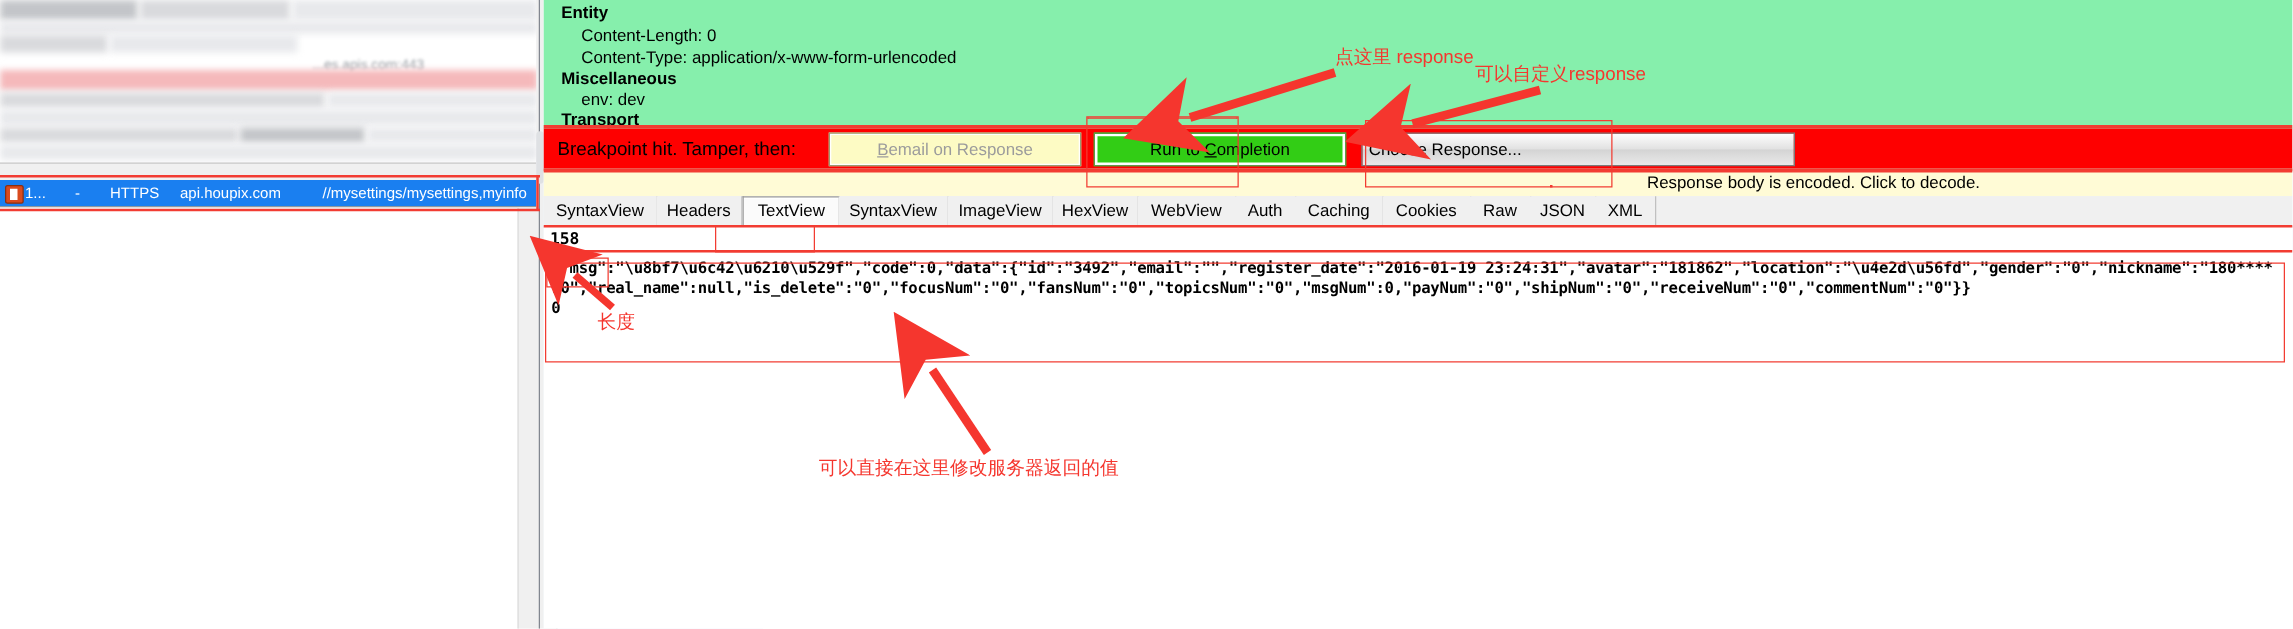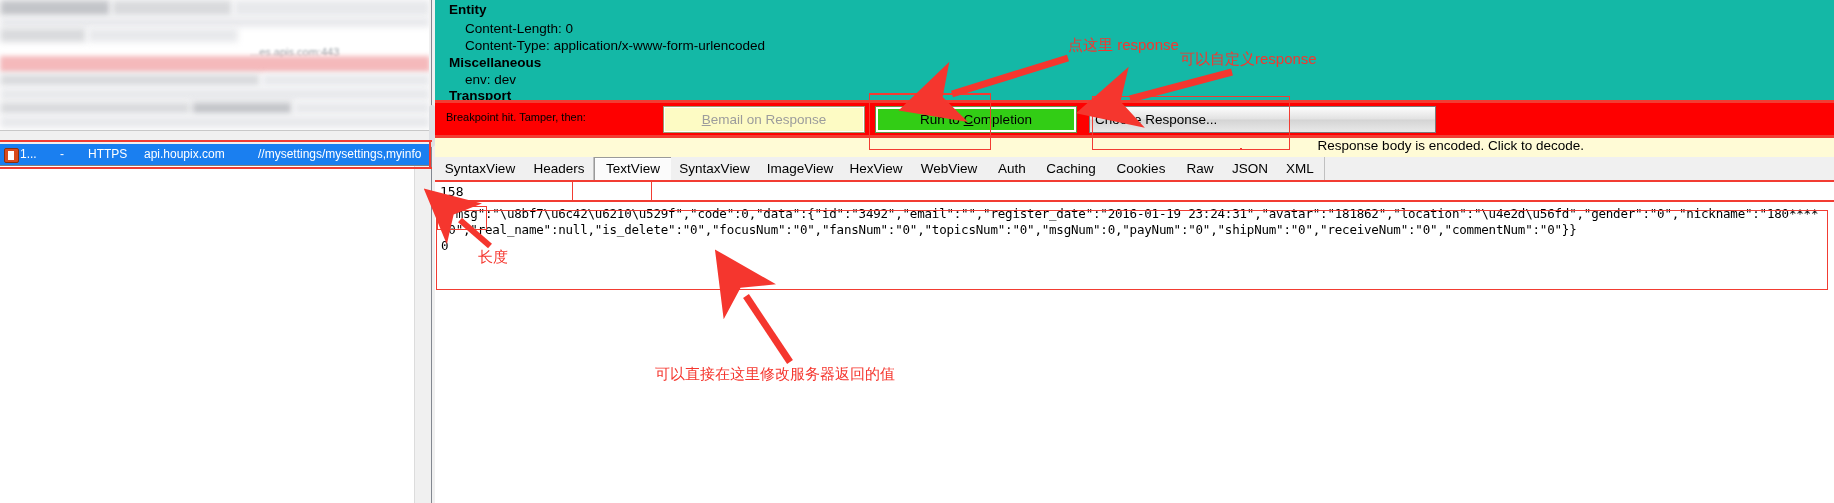--- a/index.html
+++ b/index.html
@@ -29,28 +29,28 @@
   #left-hsplit{position:absolute;left:0;top:130px;width:429px;height:14px;background:#f0f0f0;border-top:1px solid #c8c8c8;border-bottom:1px solid #c8c8c8;}
 
   
   #v-splitter{position:absolute;left:429px;top:0;width:6px;height:503px;background:#f0f0f0;}
   #v-splitter:before{content:"";position:absolute;left:2px;top:0;width:1px;height:503px;background:#828790;}
   #v-grip{position:absolute;left:429px;top:105px;width:6px;height:42px;background:#dfe1e4;border-radius:3px;}
 
   
   #right-pane{position:absolute;left:435px;top:0;width:1399px;height:503px;background:#eff5fd;}
 
-  #headers-area{position:absolute;left:0;top:0;width:1399px;height:103px;background:#14b8a6;}
+  #headers-area{position:absolute;left:0;top:0;width:1399px;height:103px;background:#86efac;}
   .hdr-line{position:absolute;white-space:nowrap;font-size:13.5px;color:#000;
             font-family:"Liberation Sans",sans-serif;}
   .hdr-bold{font-weight:bold;}
 
   
   #bp-bar{position:absolute;left:0;top:103px;width:1399px;height:32px;background:#fe0000;}
-  #bp-label{position:absolute;left:11px;top:8px;color:#000;font-size:11px;white-space:nowrap;}
+  #bp-label{position:absolute;left:11px;top:8px;color:#000;font-size:15px;white-space:nowrap;}
   #btn-break{position:absolute;left:228px;top:3px;width:200px;height:25px;background:#fdfbc4;
              border:1px solid #9a9a72;color:#9c9c9c;font-size:13.5px;text-align:center;line-height:25px;
              box-shadow:inset 0 0 0 1px #fff;}
   #btn-break u{text-decoration:underline;}
   #btn-run{position:absolute;left:440px;top:3px;width:200px;height:25px;background:#32cd15;
            border:1px solid #5f9b4a;color:#000;font-size:13.5px;text-align:center;line-height:25px;
            box-shadow:inset 0 0 0 2px #fff;}
   #choose-response{position:absolute;left:654px;top:3px;width:340px;height:25px;
            background:linear-gradient(#fdfdfd,#e2e2e2 48%,#d4d4d4 52%,#e9e9e9);
            border:1px solid #7b7b7b;font-size:13.5px;line-height:25px;padding-left:5px;
@@ -63,21 +63,21 @@
 
   
   #tabstrip{position:absolute;left:0;top:157px;width:1399px;height:24px;background:#f0f0f0;
             border-bottom:1px solid #9a9a9a;}
   .tab{position:absolute;top:0;height:23px;line-height:23px;font-size:13.5px;text-align:center;
        color:#000;background:#f0f0f0;border-right:1px solid #c0c0c0;white-space:nowrap;}
   .tab.sel{background:#fbfbfb;border:1px solid #9a9a9a;border-bottom:1px solid #fbfbfb;height:23px;line-height:22px;
            box-shadow:inset 0 1px 0 #fff;}
 
   
-  #body-area{position:absolute;left:0;top:181px;width:1399px;height:322px;background:#fff;}
+  #body-area{position:absolute;left:0;top:181px;width:1399px;height:322px;background:#fff;font-weight:bold;}
   #len-box{position:absolute;left:5px;top:3px;font-family:"DejaVu Sans Mono",monospace;font-size:13px;color:#000;}
   .mono-line{position:absolute;left:6px;font-family:"DejaVu Sans Mono",monospace;font-size:12.5px;
              color:#000;white-space:pre;letter-spacing:-0.2px;}
   #body-scroll-left{position:absolute;left:0;top:181px;width:10px;height:322px;background:#f0f0f0;border-right:1px solid #d0d0d0;}
 
   
   #overlay{position:absolute;left:0;top:0;width:1834px;height:503px;pointer-events:none;}
   .anno-text{position:absolute;color:#f5362e;font-size:15px;white-space:nowrap;
              font-family:"Liberation Sans",sans-serif;}
   .anno-box{position:absolute;border:1.5px solid #f23c32;}

